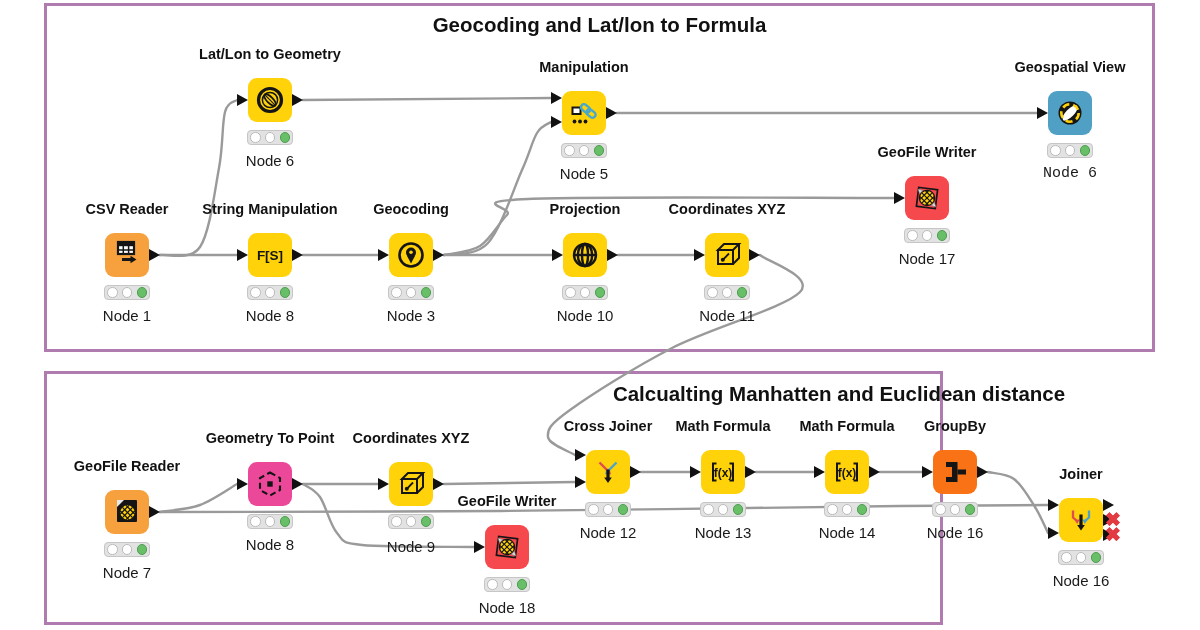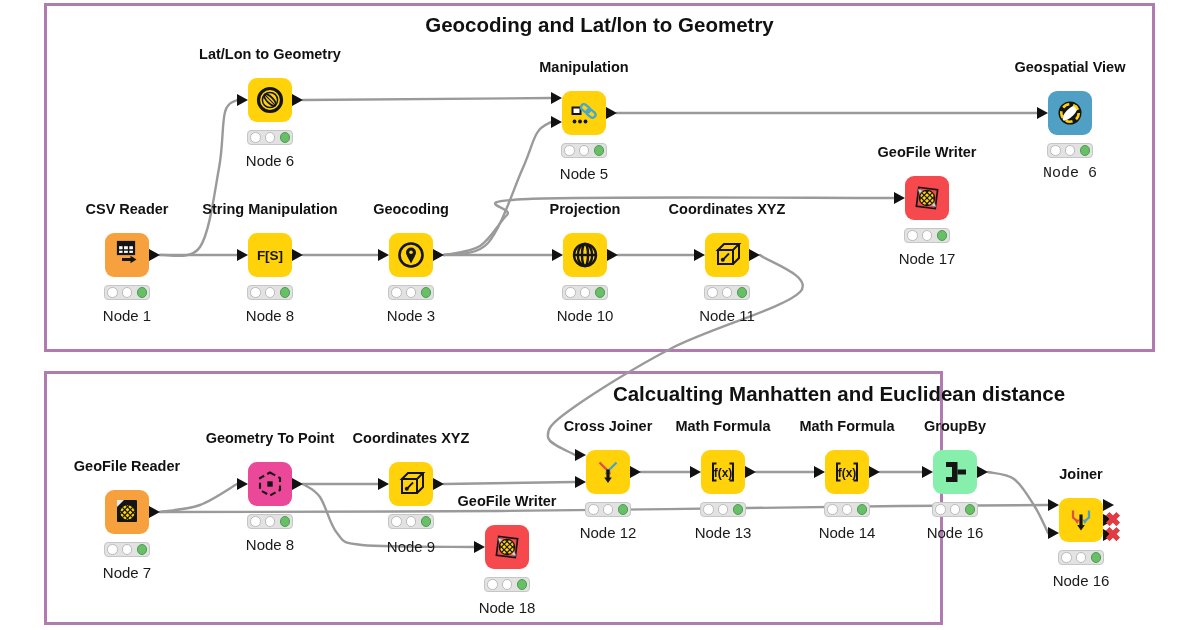--- a/index.html
+++ b/index.html
@@ -28,21 +28,21 @@
   .port{position:absolute;width:0;height:0;border-top:6.5px solid transparent;
         border-bottom:6.5px solid transparent;border-left:11px solid #111;}
   .cross-mark{position:absolute;font-size:19px;line-height:19px;font-weight:bold;color:#E23B41;
         text-shadow:0 0 0.5px #E23B41;}
 </style>
 </head>
 <body>
 
 <div class="canvas">
   <div class="annotation annotation-top">
-    <div class="annotation-title annotation-title-top">Geocoding and Lat/lon to Geometry</div>
+    <div class="annotation-title annotation-title-top">Geocoding and Lat/lon to Formula</div>
   </div>
   <div class="annotation annotation-bottom">
     <div class="annotation-title annotation-title-bottom">Calcualting Manhatten and Euclidean distance</div>
   </div>
   <svg id="edges-svg" width="1200" height="630">
       <path d="M160,255 L237,255" fill="none" stroke="#9A9A9A" stroke-width="2.4" stroke-linecap="round"></path>
       <path d="M160,255 C166.7,253.7 190.2,261.5 200,247 C209.8,232.5 214.8,190.5 219,168 C223.2,145.5 222.0,123.3 225,112 C228.0,100.7 235.0,102.0 237,100" fill="none" stroke="#9A9A9A" stroke-width="2.4" stroke-linecap="round"></path>
       <path d="M303,255 L378,255" fill="none" stroke="#9A9A9A" stroke-width="2.4" stroke-linecap="round"></path>
       <path d="M444,255 L552,255" fill="none" stroke="#9A9A9A" stroke-width="2.4" stroke-linecap="round"></path>
       <path d="M444,255 C451.3,253.0 475.0,257.2 488,243 C501.0,228.8 513.8,188.3 522,170 C530.2,151.7 532.2,141.0 537,133 C541.8,125.0 548.7,123.8 551,122" fill="none" stroke="#9A9A9A" stroke-width="2.4" stroke-linecap="round"></path>
@@ -358,21 +358,21 @@
         <div class="port" style="left: -11px; top: 15.5px;"></div>
         <div class="port" style="left: 44px; top: 15.5px;"></div>
         <div class="node-label" style="left: -98px; top: -32px;">Math Formula</div>
         <div class="tlight" style="left: -1px; top: 52px;">
           <span class="tl-dot tl-off"></span>
           <span class="tl-dot tl-off"></span>
           <span class="tl-dot tl-green"></span>
         </div>
         <div class="node-name" style="left: -58px; top: 74px;">Node 14</div>
       </div>
-      <div class="node" style="left: 933px; top: 450px; background: #86efac;">
+      <div class="node" style="left: 933px; top: 450px; background: #f97316;">
         <span class="node-icon"><svg viewBox="0 0 44 44" width="44" height="44">
             <g fill="#151515">
               <rect x="19" y="12" width="5.5" height="20"></rect>
    <rect x="13" y="12" width="6" height="5"></rect>
               <rect x="13" y="27" width="6" height="5"></rect>
    <rect x="24.5" y="19.5" width="8.5" height="5"></rect>
             </g>
           </svg></span>
         <div class="port" style="left: -11px; top: 15.5px;"></div>
         <div class="port" style="left: 44px; top: 15.5px;"></div>

